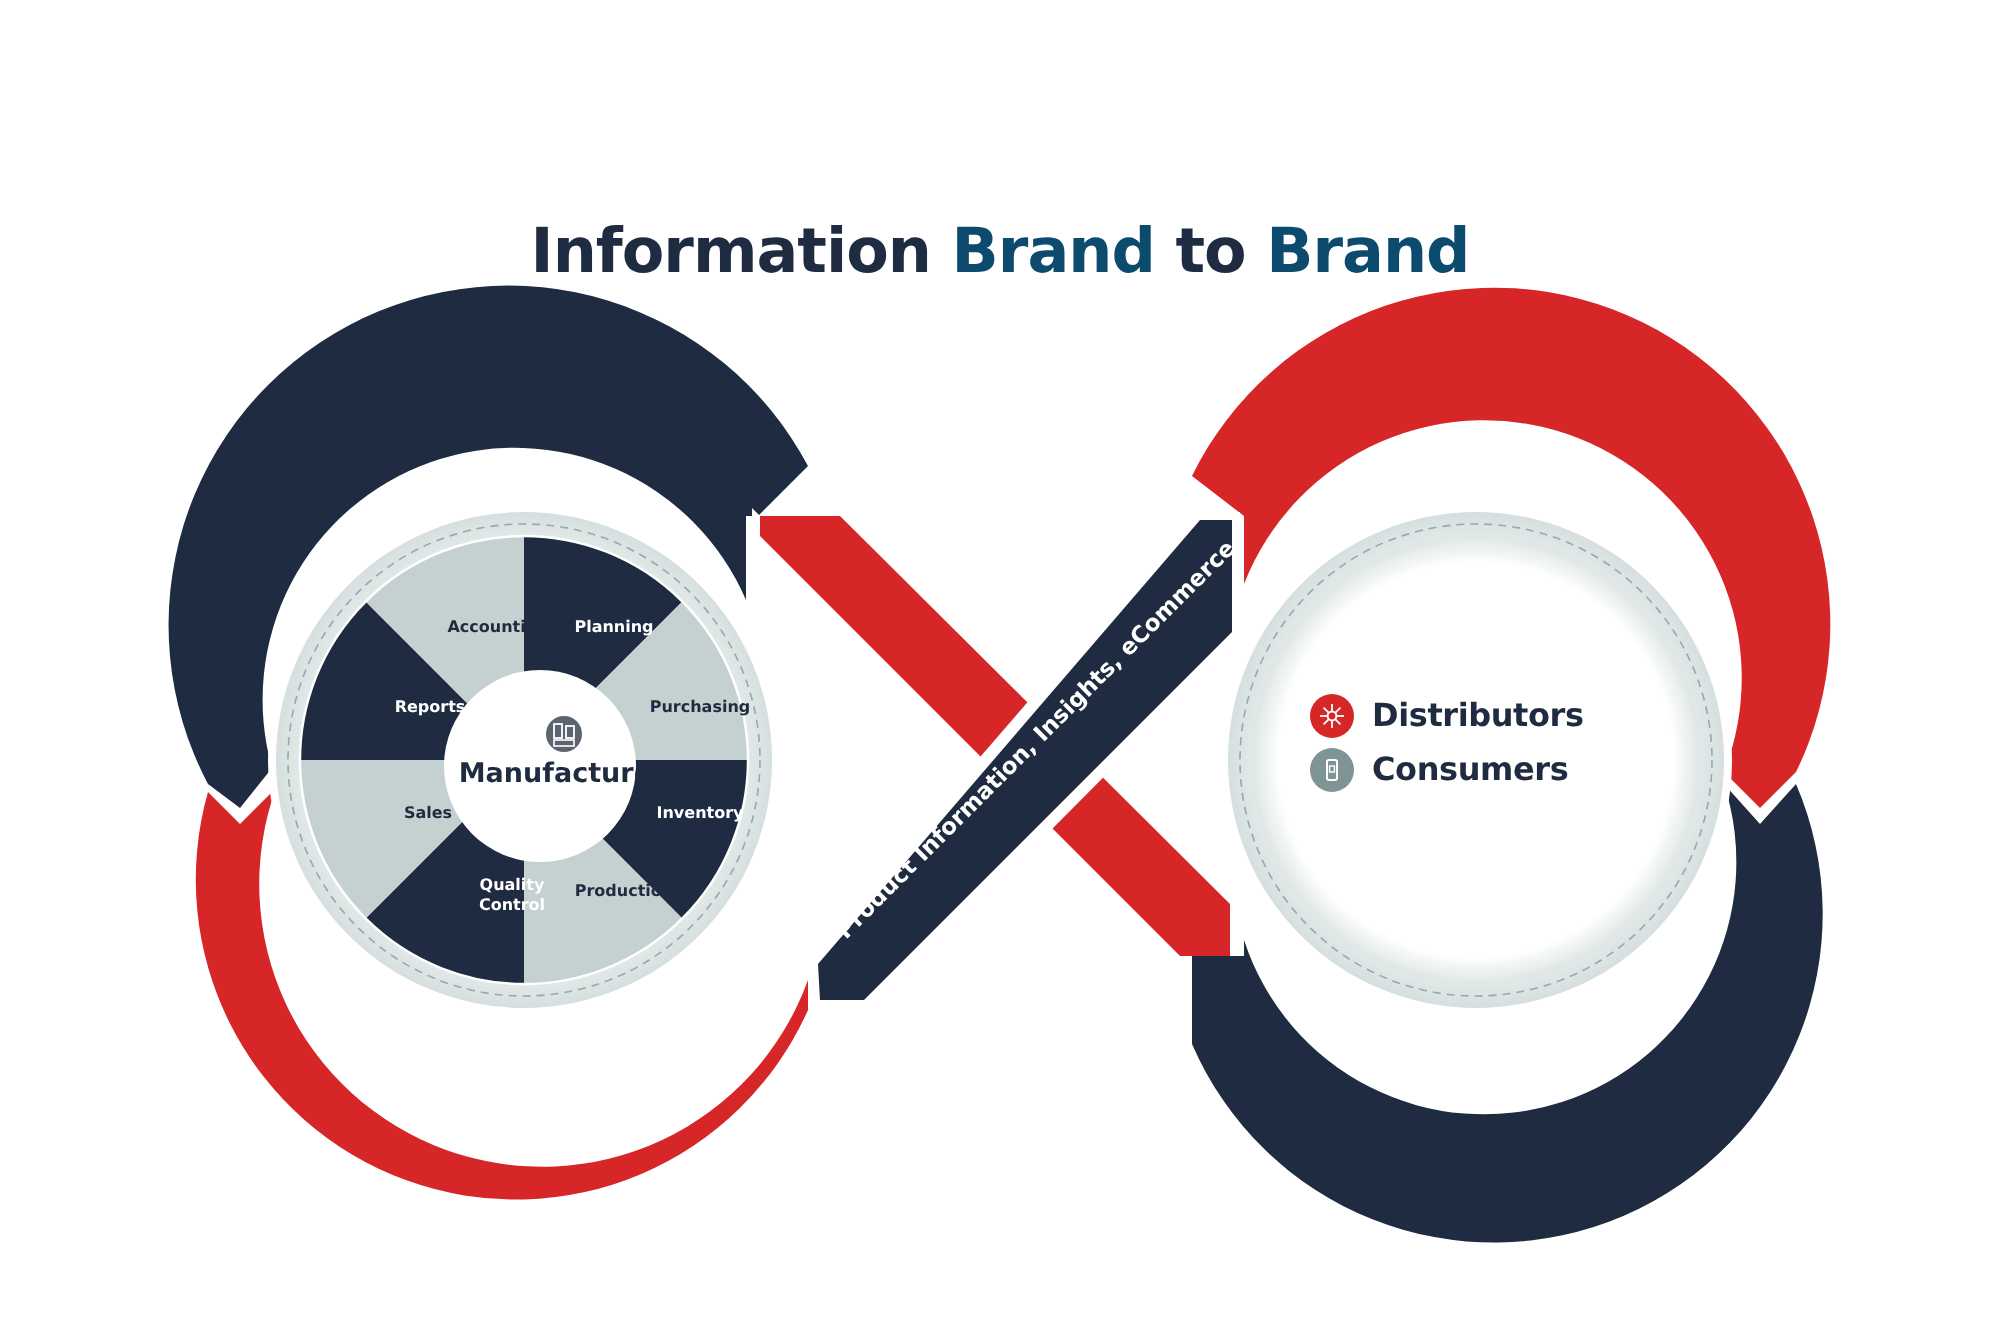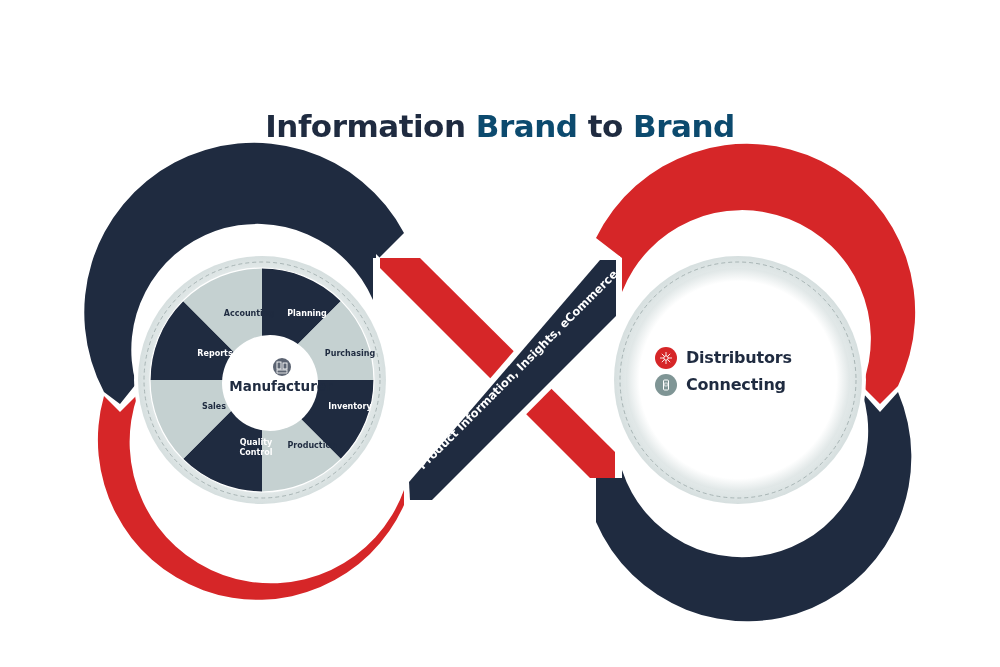--- a/index.html
+++ b/index.html
@@ -124,15 +124,15 @@
     </span>
     <span class="legend-text">Distributors</span>
   </div>
   <div class="legend-item">
     <span class="legend-icon" style="background:#7f9595;">
       <svg width="14" height="14" viewBox="0 0 14 14">
         <rect x="4.5" y="2" width="5" height="10" rx="1" fill="none" stroke="#fff" stroke-width="1"></rect>
         <rect x="5.8" y="5" width="2.4" height="3" fill="none" stroke="#fff" stroke-width="0.7"></rect>
       </svg>
     </span>
-    <span class="legend-text">Connecting</span>
+    <span class="legend-text">Consumers</span>
   </div>
 </div>
 
 </body></html>

